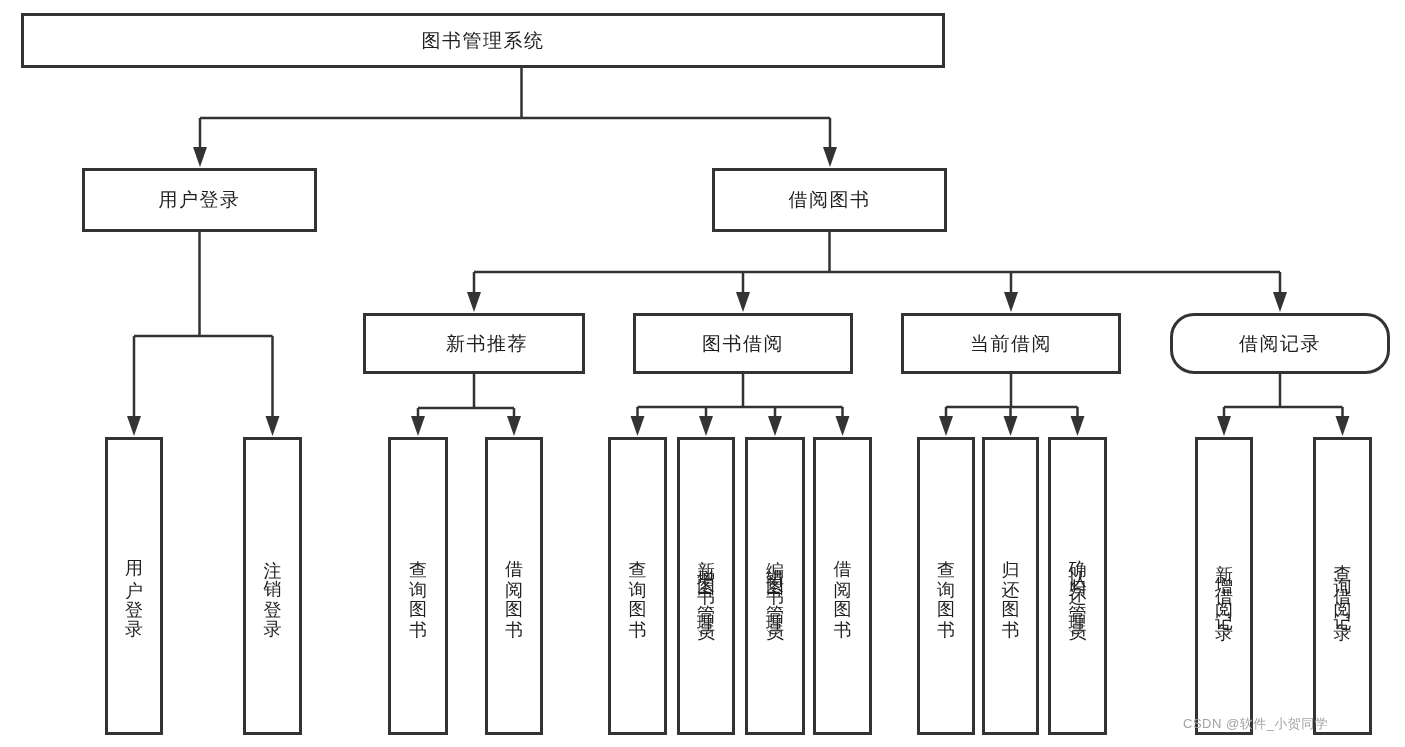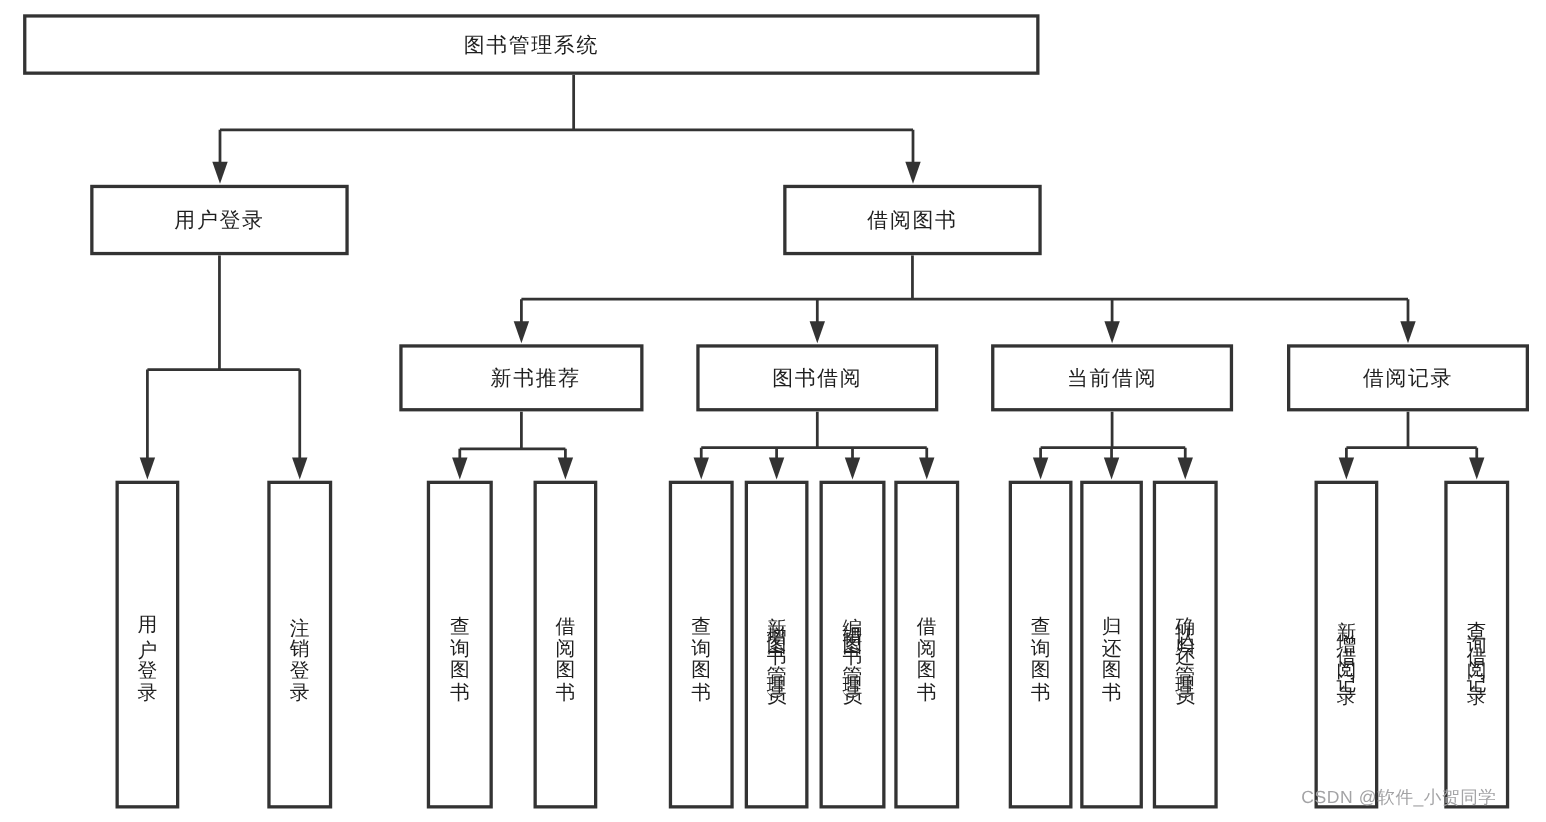--- a/index.html
+++ b/index.html
@@ -36,38 +36,38 @@
   .ls-loose{letter-spacing:20px;}
   .ls-mid{letter-spacing:12px;}
   .ls-tight{letter-spacing:9px;}
   
   #n-root{left:21px;top:13px;width:924px;height:55px;}
   #n-ul{left:82px;top:168px;width:235px;height:64px;}
   #n-bm{left:712px;top:168px;width:235px;height:64px;}
   #n-nb{left:363px;top:313px;width:222px;height:61px;padding-left:26px;}
   #n-bb{left:633px;top:313px;width:220px;height:61px;text-align:center;}
   #n-cb{left:901px;top:313px;width:220px;height:61px;}
-  #n-br{left:1170px;top:313px;width:220px;height:61px;}
+  #n-br{left:1170px;top:313px;width:220px;height:61px;border-radius:24px;}
   
   #l-ul1{left:105px;width:58px;}
   #l-ul2{left:243px;width:59px;}
   #l-nb1{left:388px;width:60px;}
   #l-nb2{left:485px;width:58px;}
   #l-bb1{left:608px;width:59px;}
   #l-bb2{left:677px;width:58px;}
   #l-bb3{left:745px;width:60px;}
   #l-bb4{left:813px;width:59px;}
   #l-cb1{left:917px;width:58px;}
   #l-cb2{left:982px;width:57px;}
   #l-cb3{left:1048px;width:59px;}
   #l-br1{left:1195px;width:58px;}
   #l-br2{left:1313px;width:59px;}
   #watermark{
     position:absolute;left:1183px;top:715px;
-    font-size:16px;color:#a3a3a5;
+    font-size:13px;color:#a3a3a5;
     letter-spacing:0.5px;white-space:nowrap;
   }
 </style>
 </head>
 <body>
 
 <div id="canvas">
 
   <svg id="wires" width="1405" height="747" viewBox="0 0 1405 747">
     <g stroke="#333333" stroke-width="2.5" fill="none">

